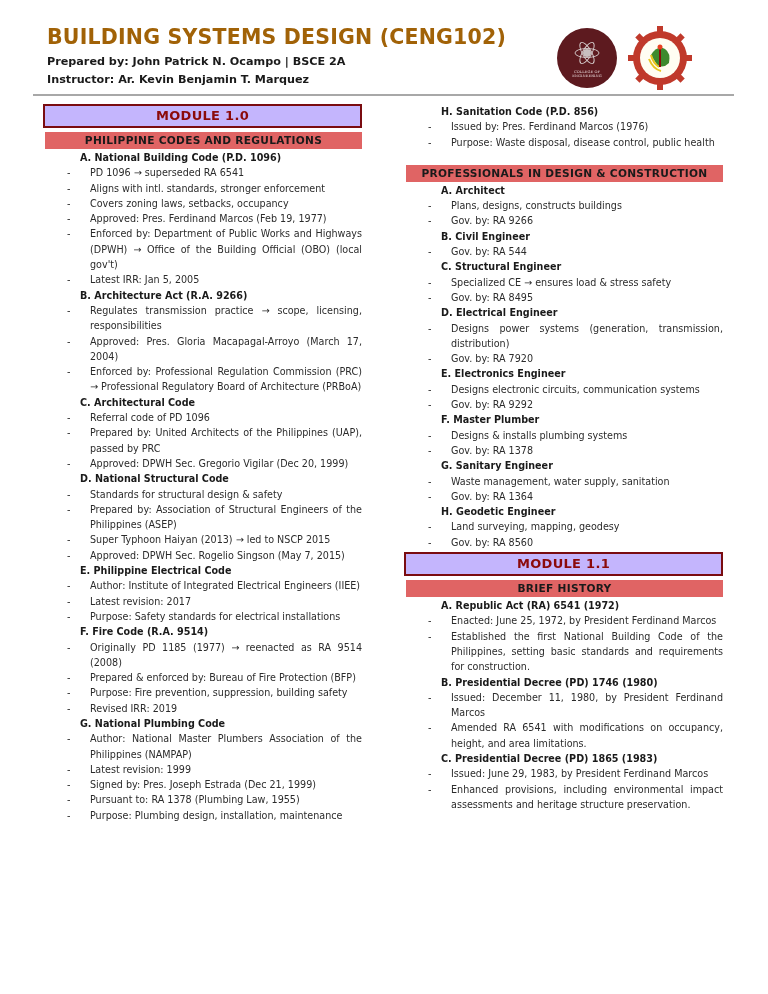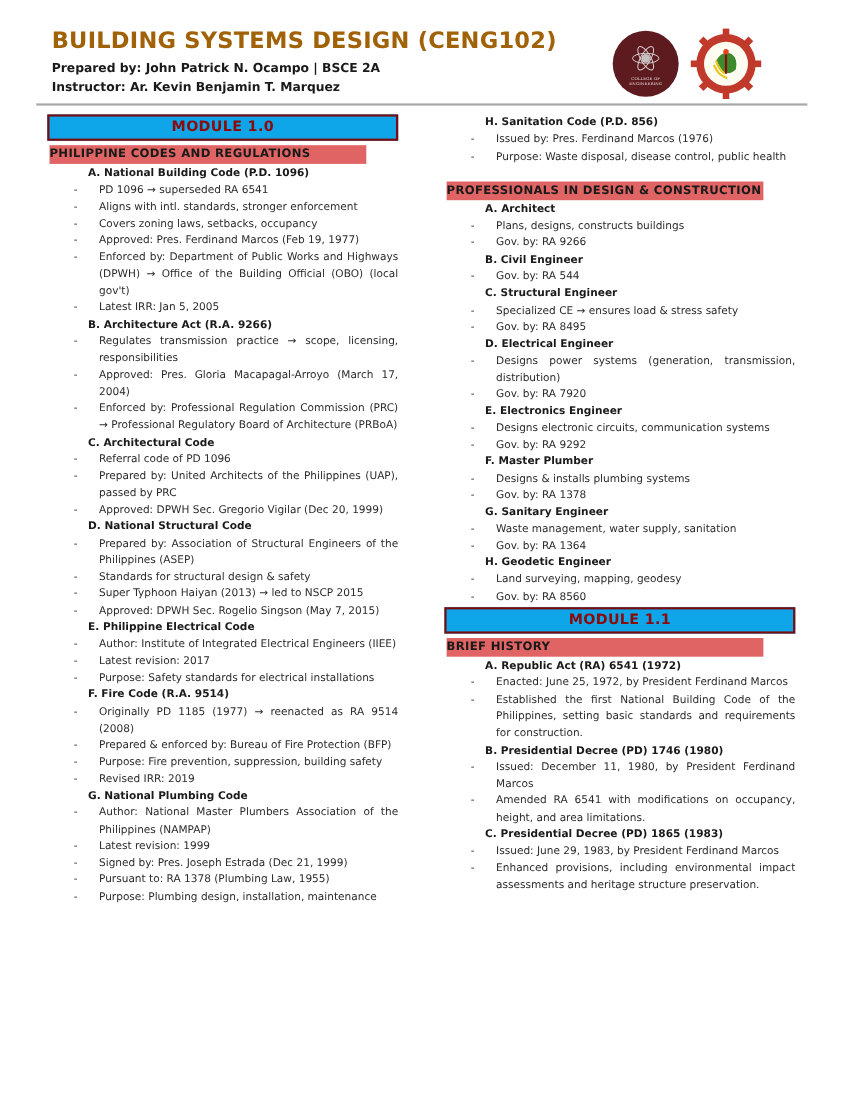--- a/index.html
+++ b/index.html
@@ -14,22 +14,22 @@
   .logo-coe { width: 60px; height: 60px; border-radius: 50%; background: #5d1a1f; position: relative; overflow: hidden; }
   .logo-coe .atom { position: absolute; left: 17px; top: 12px; width: 26px; height: 26px; }
   .logo-coe .cap { position: absolute; left: 6px; top: 42px; width: 48px; text-align: center; font-family: "DejaVu Serif", serif; font-size: 3.6px; color: #e8dada; letter-spacing: 0.1px; }
   .logo-seal { width: 66px; height: 66px; margin-top: -3px; }
   .divider { position: absolute; left: 33px; top: 94px; width: 701px; height: 2px; background: #a8a8a8; }
 
   .col { position: absolute; top: 104px; width: 318px; }
   .col-left { left: 44px; }
   .col-right { left: 405px; }
 
-  .module-box { height: 24px; background: #0ea5e9; border: 2px solid #7a0c10; text-align: center; font-weight: 900; font-size: 13px; color: #8b0a0a; line-height: 20px; margin: 0 0 4px -1px; width: 319px; letter-spacing: 0.3px; }
-  .section-bar { height: 17px; background: #e06464; text-align: left; font-weight: 800; font-size: 10.6px; color: #1a1a1a; line-height: 17px; letter-spacing: 0.3px; margin: 0 0 1px 1px; width: 288px; }
+  .module-box { height: 24px; background: #c4b5fd; border: 2px solid #7a0c10; text-align: center; font-weight: 900; font-size: 13px; color: #8b0a0a; line-height: 20px; margin: 0 0 4px -1px; width: 319px; letter-spacing: 0.3px; }
+  .section-bar { height: 17px; background: #e06464; text-align: center; font-weight: 800; font-size: 10.6px; color: #1a1a1a; line-height: 17px; letter-spacing: 0.3px; margin: 0 0 1px 1px; width: 317px; }
 
   .item-head { font-weight: 700; font-size: 9.6px; line-height: 15.3px; color: #1a1a1a; white-space: nowrap; padding-left: 36px; }
   .bullets { list-style: none; }
   .bullets li { position: relative; padding-left: 46px; font-size: 9.6px; line-height: 15.3px; text-align: justify; color: #2b2b2b; }
   .bullets li::before { content: "-"; position: absolute; left: 23px; top: 0; color: #2b2b2b; }
 </style>
 </head>
 <body>
 
 <div class="header">
@@ -97,22 +97,22 @@
     <div class="item-head">C. Architectural Code</div>
     <ul class="bullets">
       <li>Referral code of PD 1096</li>
       <li>Prepared by: United Architects of the Philippines (UAP), passed by PRC</li>
       <li>Approved: DPWH Sec. Gregorio Vigilar (Dec 20, 1999)</li>
     </ul>
   </div>
   <div>
     <div class="item-head">D. National Structural Code</div>
     <ul class="bullets">
+      <li>Standards for structural design &amp; safety</li>
       <li>Prepared by: Association of Structural Engineers of the Philippines (ASEP)</li>
-      <li>Standards for structural design &amp; safety</li>
       <li>Super Typhoon Haiyan (2013) → led to NSCP 2015</li>
       <li>Approved: DPWH Sec. Rogelio Singson (May 7, 2015)</li>
     </ul>
   </div>
   <div>
     <div class="item-head">E. Philippine Electrical Code</div>
     <ul class="bullets">
       <li>Author: Institute of Integrated Electrical Engineers (IIEE)</li>
       <li>Latest revision: 2017</li>
       <li>Purpose: Safety standards for electrical installations</li>

